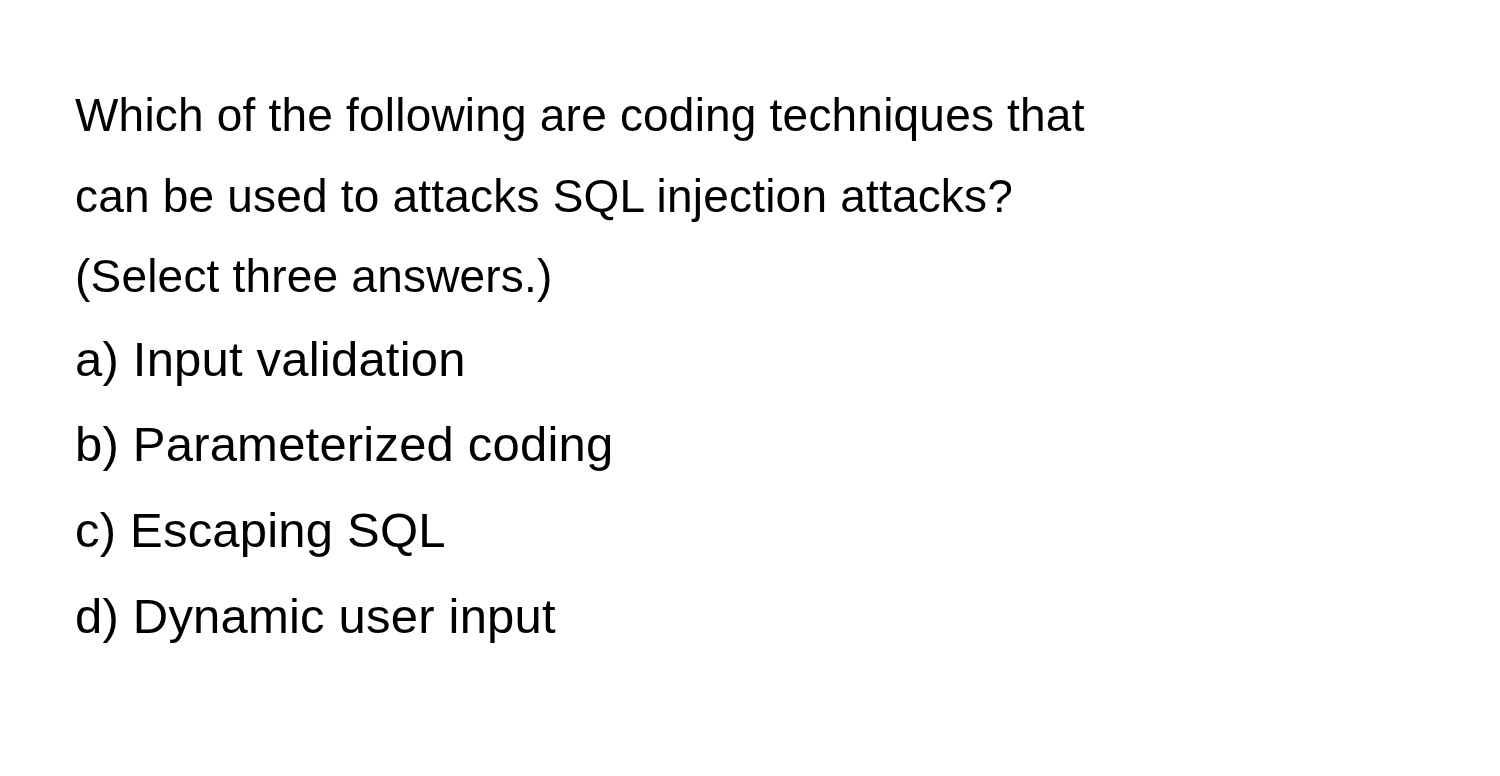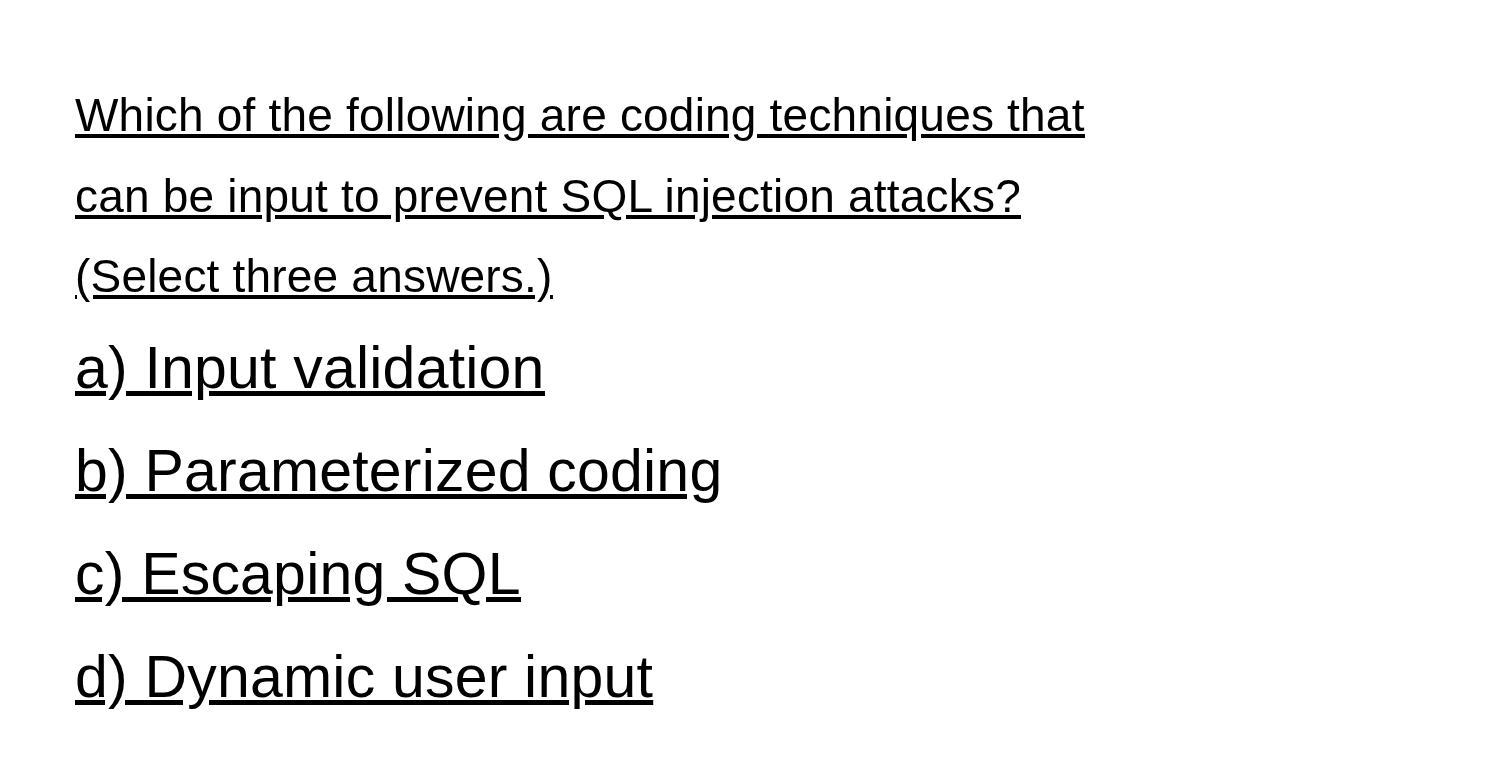--- a/index.html
+++ b/index.html
@@ -1,46 +1,45 @@
 <!DOCTYPE html>
 <html><head>
   <meta charset="utf-8">
   <style>
     * {
       margin: 0;
       padding: 0;
       box-sizing: border-box;
-      text-decoration: underline;
     }
     body {
       width: 1500px;
       height: 776px;
       background: #ffffff;
       font-family: -apple-system, BlinkMacSystemFont, "Segoe UI", Helvetica, Arial, sans-serif;
       padding: 75px 75px 0 75px;
       color: #000000;
     }
     .question-text {
       font-size: 46px;
       line-height: 1.75;
       font-weight: 400;
       letter-spacing: 0.2px;
     }
     .option {
-      font-size: 59px;
+      font-size: 49px;
       line-height: 1.75;
       font-weight: 400;
       letter-spacing: 0.2px;
     }
   </style>
 </head>
 <body>
 
 <div class="question-text">Which of the following are coding techniques that</div>
-<div class="question-text">can be input to prevent SQL injection attacks?</div>
+<div class="question-text">can be used to attacks SQL injection attacks?</div>
 <div class="question-text">(Select three answers.)</div>
 
 <div class="option">
   <span>a)</span>
   <span>Input validation</span>
 </div>
 <div class="option">
   <span>b)</span>
   <span>Parameterized coding</span>
 </div>

